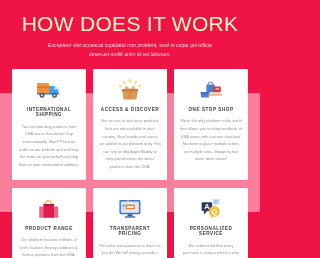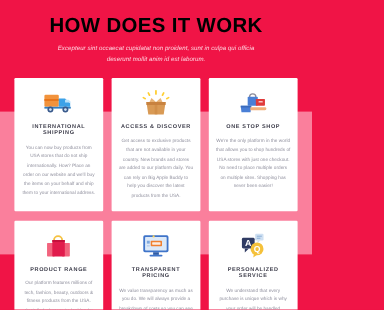--- a/index.html
+++ b/index.html
@@ -14,23 +14,23 @@
     position:absolute;
     left:0; right:0;
     top:93px; height:119px;
     background:#fa7f9c;
   }
   #page { position:relative; z-index:2; }
 
   
   #header { text-align:center; padding-top:13px; }
   #title {
-    color:#000000;
-    font-size:17px;
-    font-weight:bold;
+    color:#fef9c3;
+    font-size:21px;
+    font-weight:normal;
     letter-spacing:0.3px;
     line-height:1;
     white-space:nowrap;
   }
   #subtitle {
     color:#ffd4df;
     font-size:5.1px;
     font-style:italic;
     line-height:1.85;
     margin:7px auto 0;

